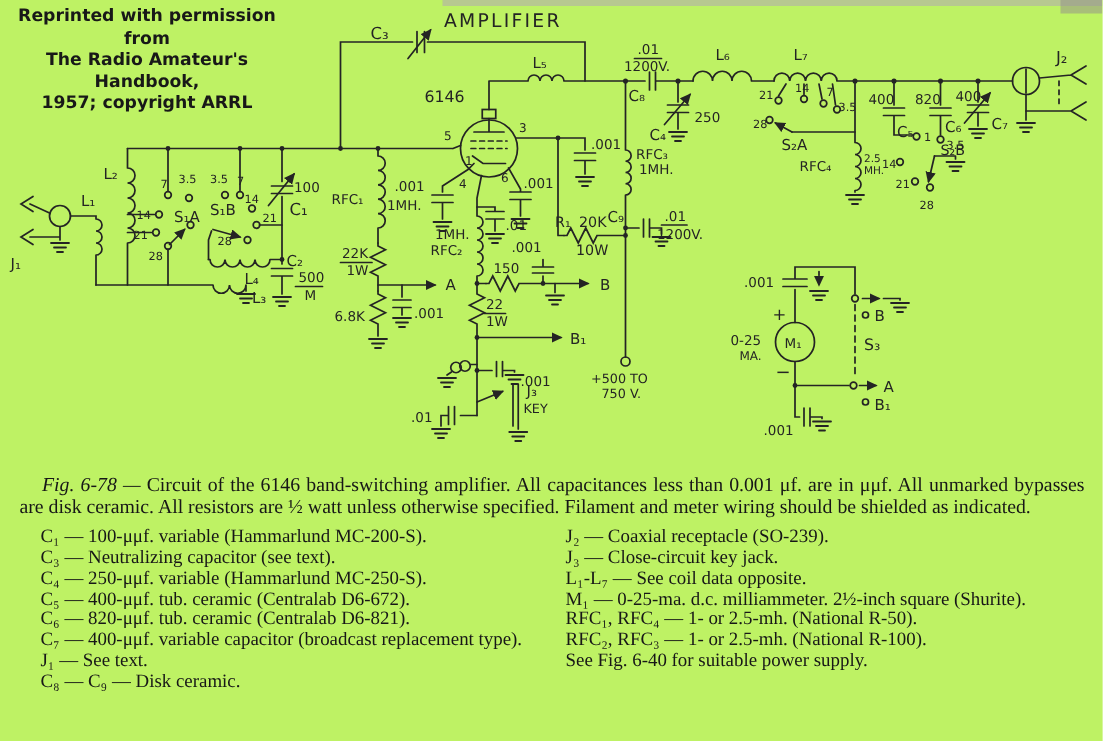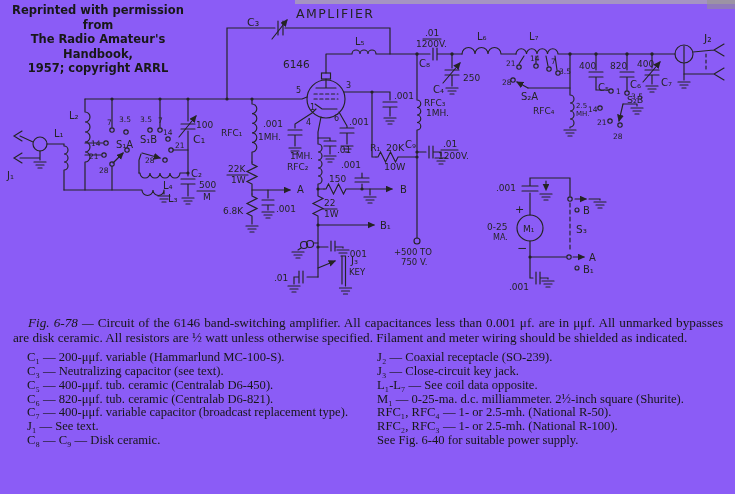--- a/index.html
+++ b/index.html
@@ -1,16 +1,16 @@
 <!DOCTYPE html>
 <html><head>
 <meta charset="utf-8">
 <style>
   html,body{margin:0;padding:0;}
-  .page{position:relative;width:735px;height:494px;background:#8b5cf6;overflow:hidden;
+  .page{position:relative;width:735px;height:494px;background:#bef264;overflow:hidden;
         font-family:"DejaVu Sans",sans-serif;color:#1c1c1c;}
   .noise-top{position:absolute;left:295px;top:0;width:440px;height:4px;background:#b3b0a7;opacity:.65;}
   .noise-corner{position:absolute;right:0;top:0;width:28px;height:9px;background:#96938a;opacity:.55;}
   .notice{position:absolute;left:2px;top:3px;width:192px;text-align:center;
           font-size:11.5px;line-height:14.5px;font-weight:bold;color:#181818;}
   svg.schem{position:absolute;left:0;top:0;}
   svg.schem path, svg.schem line, svg.schem circle, svg.schem rect{vector-effect:none;}
   .caption{position:absolute;left:13px;top:316px;width:710px;
            font-family:"Liberation Serif","DejaVu Serif",serif;color:#171717;}
   .caption .intro{margin:0;font-size:13.2px;line-height:14.6px;text-align:justify;text-indent:15px;}
@@ -334,23 +334,24 @@
         <text x="589" y="261" font-size="10" fill="#242424" font-family="&quot;DejaVu Sans&quot;,sans-serif">A</text>
         <text x="583" y="273" font-size="10" fill="#242424" font-family="&quot;DejaVu Sans&quot;,sans-serif">B₁</text>
         <text x="509" y="290" font-size="9" fill="#242424" font-family="&quot;DejaVu Sans&quot;,sans-serif">.001</text>
       </g>
   </svg>
 
   <div class="caption">
     <p class="intro"><i>Fig. 6-78 —</i> <span>Circuit of the 6146 band-switching amplifier. All capacitances less than 0.001 μf. are in μμf. All unmarked bypasses are disk ceramic. All resistors are ½ watt unless otherwise specified. Filament and meter wiring should be shielded as indicated.</span></p>
     <div class="cols">
       <div class="col left" id="col-left">
-          <div>C₁ — 200-μμf. variable (Hammarlund MC-100-S).</div>
+          <div>C₁ — 100-μμf. variable (Hammarlund MC-200-S).</div>
           <div>C₃ — Neutralizing capacitor (see text).</div>
-          <div>C₅ — 400-μμf. tub. ceramic (Centralab D6-450).</div>
+          <div>C₄ — 250-μμf. variable (Hammarlund MC-250-S).</div>
+          <div>C₅ — 400-μμf. tub. ceramic (Centralab D6-672).</div>
           <div>C₆ — 820-μμf. tub. ceramic (Centralab D6-821).</div>
           <div>C₇ — 400-μμf. variable capacitor (broadcast replacement type).</div>
           <div>J₁ — See text.</div>
           <div>C₈ — C₉ — Disk ceramic.</div>
         </div>
       <div class="col right" id="col-right">
           <div>J₂ — Coaxial receptacle (SO-239).</div>
           <div>J₃ — Close-circuit key jack.</div>
           <div>L₁-L₇ — See coil data opposite.</div>
           <div>M₁ — 0-25-ma. d.c. milliammeter. 2½-inch square (Shurite).</div>

